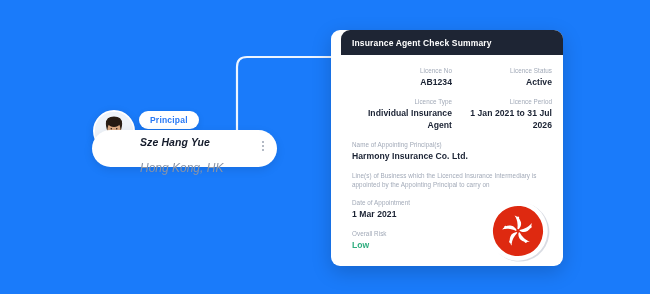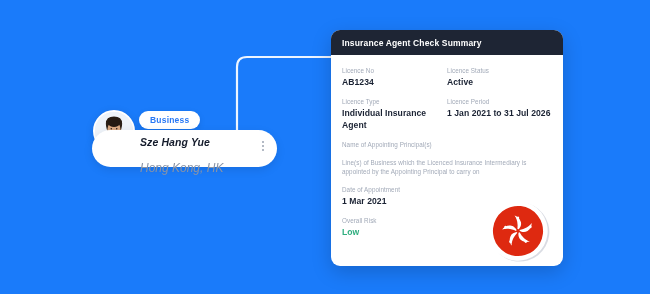--- a/index.html
+++ b/index.html
@@ -64,35 +64,36 @@
   .avatar svg { display: block; width: 100%; height: 100%; }
 
   
   .summary-card {
     position: absolute; left: 331px; top: 30px;
     width: 232px; height: 236px;
     background: #ffffff;
     border-radius: 9px;
     box-shadow: 0 6px 20px rgba(0,0,0,0.18);
     overflow: visible;
+    padding-left: 10px;
   }
   .summary-header {
     height: 25px;
     background: #1e2534;
     border-radius: 9px 9px 0 0;
     display: flex; align-items: center;
     padding-left: 11px;
   }
   .summary-header-title {
     color: #ffffff; font-size: 8.5px; font-weight: bold; letter-spacing: 0.15px;
   }
   .summary-body { padding: 11px 11px 0 11px; position: relative; }
 
   .row { display: flex; margin-bottom: 9px; }
-  .col { flex: 0 0 50%; }
+  .col { flex: 0 0 50%; text-align: right; }
   .col-wide { flex: 1 1 100%; }
   .fld-label {
     font-size: 6.3px; color: #a2aab8; line-height: 9px; letter-spacing: 0.05px;
   }
   .fld-value {
     font-size: 8.6px; color: #1a2233; font-weight: bold; line-height: 12px;
     letter-spacing: 0.05px; margin-top: 1px;
   }
   .fld-value.green { color: #2fae7f; }
 
@@ -125,21 +126,21 @@
       <path d="M12 13 q0 -8 9 -8 t9 8 q0 3 -1 6 q-2 7 -8 7 t-8 -7 q-1 -3 -1 -6 Z" fill="#2b2018"></path>
       <ellipse cx="21" cy="19" rx="7.2" ry="8.6" fill="#d9a983"></ellipse>
       <path d="M13.6 12.5 q2.4 4 7.4 4 t7.4 -4 q-1 -7 -7.4 -7 t-7.4 7 Z" fill="#241a12"></path>
       <path d="M21 27.2 q-3.6 0 -5 -2 v3.6 q1.6 1.8 5 1.8 t5 -1.8 v-3.6 q-1.4 2 -5 2 Z" fill="#c9966f"></path>
       <circle cx="18" cy="18.6" r="0.85" fill="#2a1c14"></circle>
       <circle cx="24" cy="18.6" r="0.85" fill="#2a1c14"></circle>
       <path d="M19.2 22.6 q1.8 1.3 3.6 0" stroke="#a8694f" stroke-width="0.7" fill="none" stroke-linecap="round"></path>
     </svg>
   </div>
 
-  <div class="badge-employee">Business</div>
+  <div class="badge-employee">Principal</div>
 
   <div class="employee-card">
     <div class="employee-text">
       <div class="employee-name">Sze Hang Yue</div>
       <div class="employee-loc">Hong Kong, HK</div>
     </div>
     <div class="kebab">
       <span></span>
       <span></span>
       <span></span>
@@ -171,20 +172,21 @@
         </div>
         <div class="col">
           <div class="fld-label">Licence Period</div>
           <div class="fld-value">1 Jan 2021 to 31 Jul 2026</div>
         </div>
       </div>
 
       <div class="row">
         <div class="col-wide">
           <div class="fld-label">Name of Appointing Principal(s)</div>
+          <div class="fld-value">Harmony Insurance Co. Ltd.</div>
         </div>
       </div>
 
       <div class="row">
         <div class="col-wide">
           <div class="fld-label">Line(s) of Business which the Licenced Insurance Intermediary is appointed by the Appointing Principal to carry on</div>
         </div>
       </div>
 
       <div class="row">

